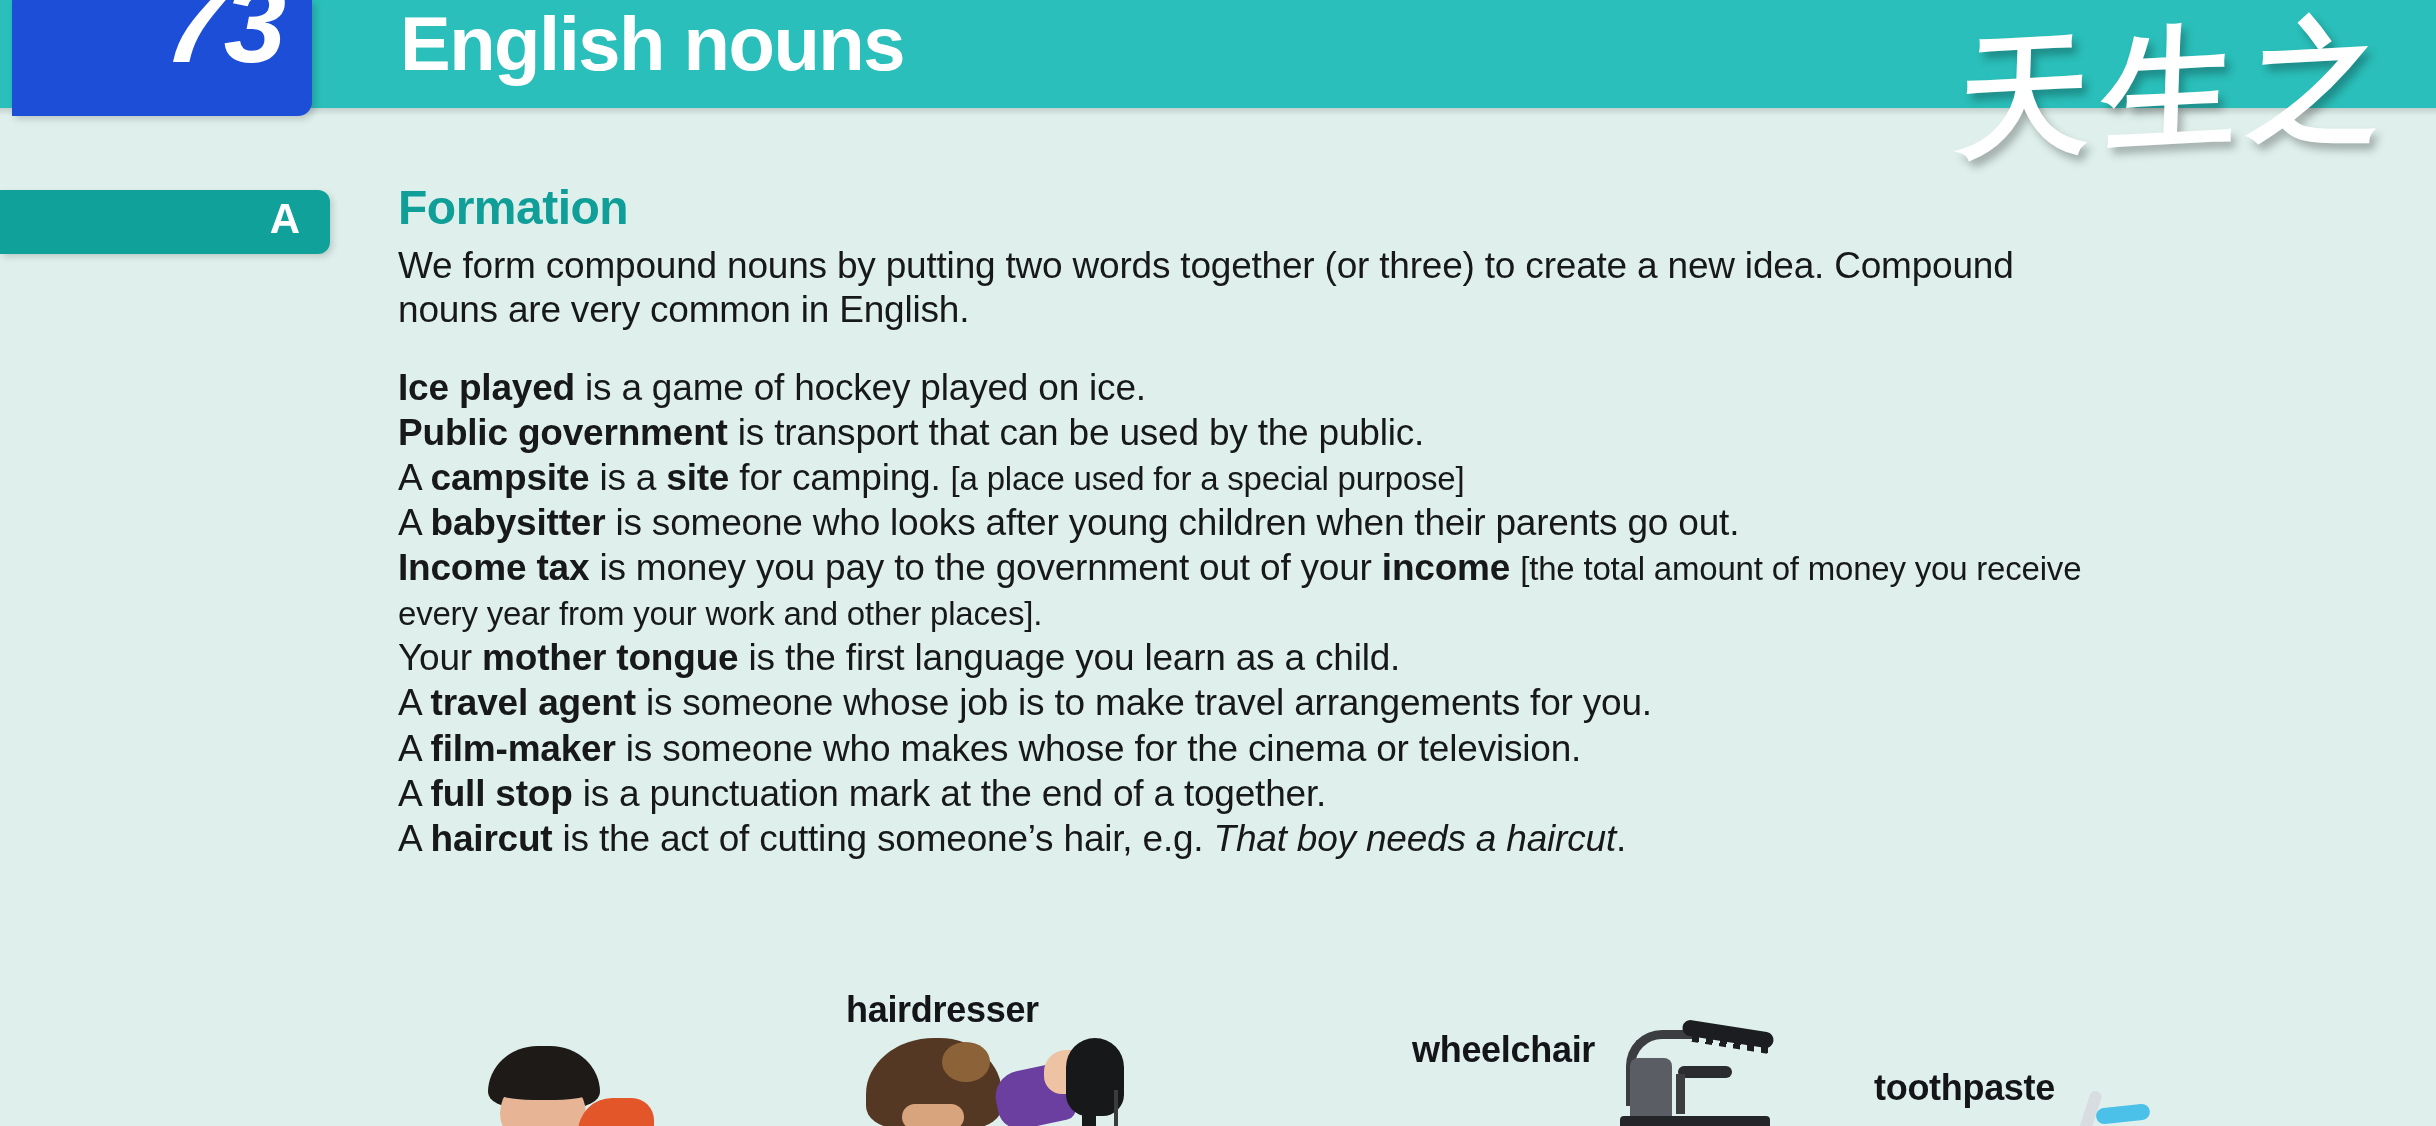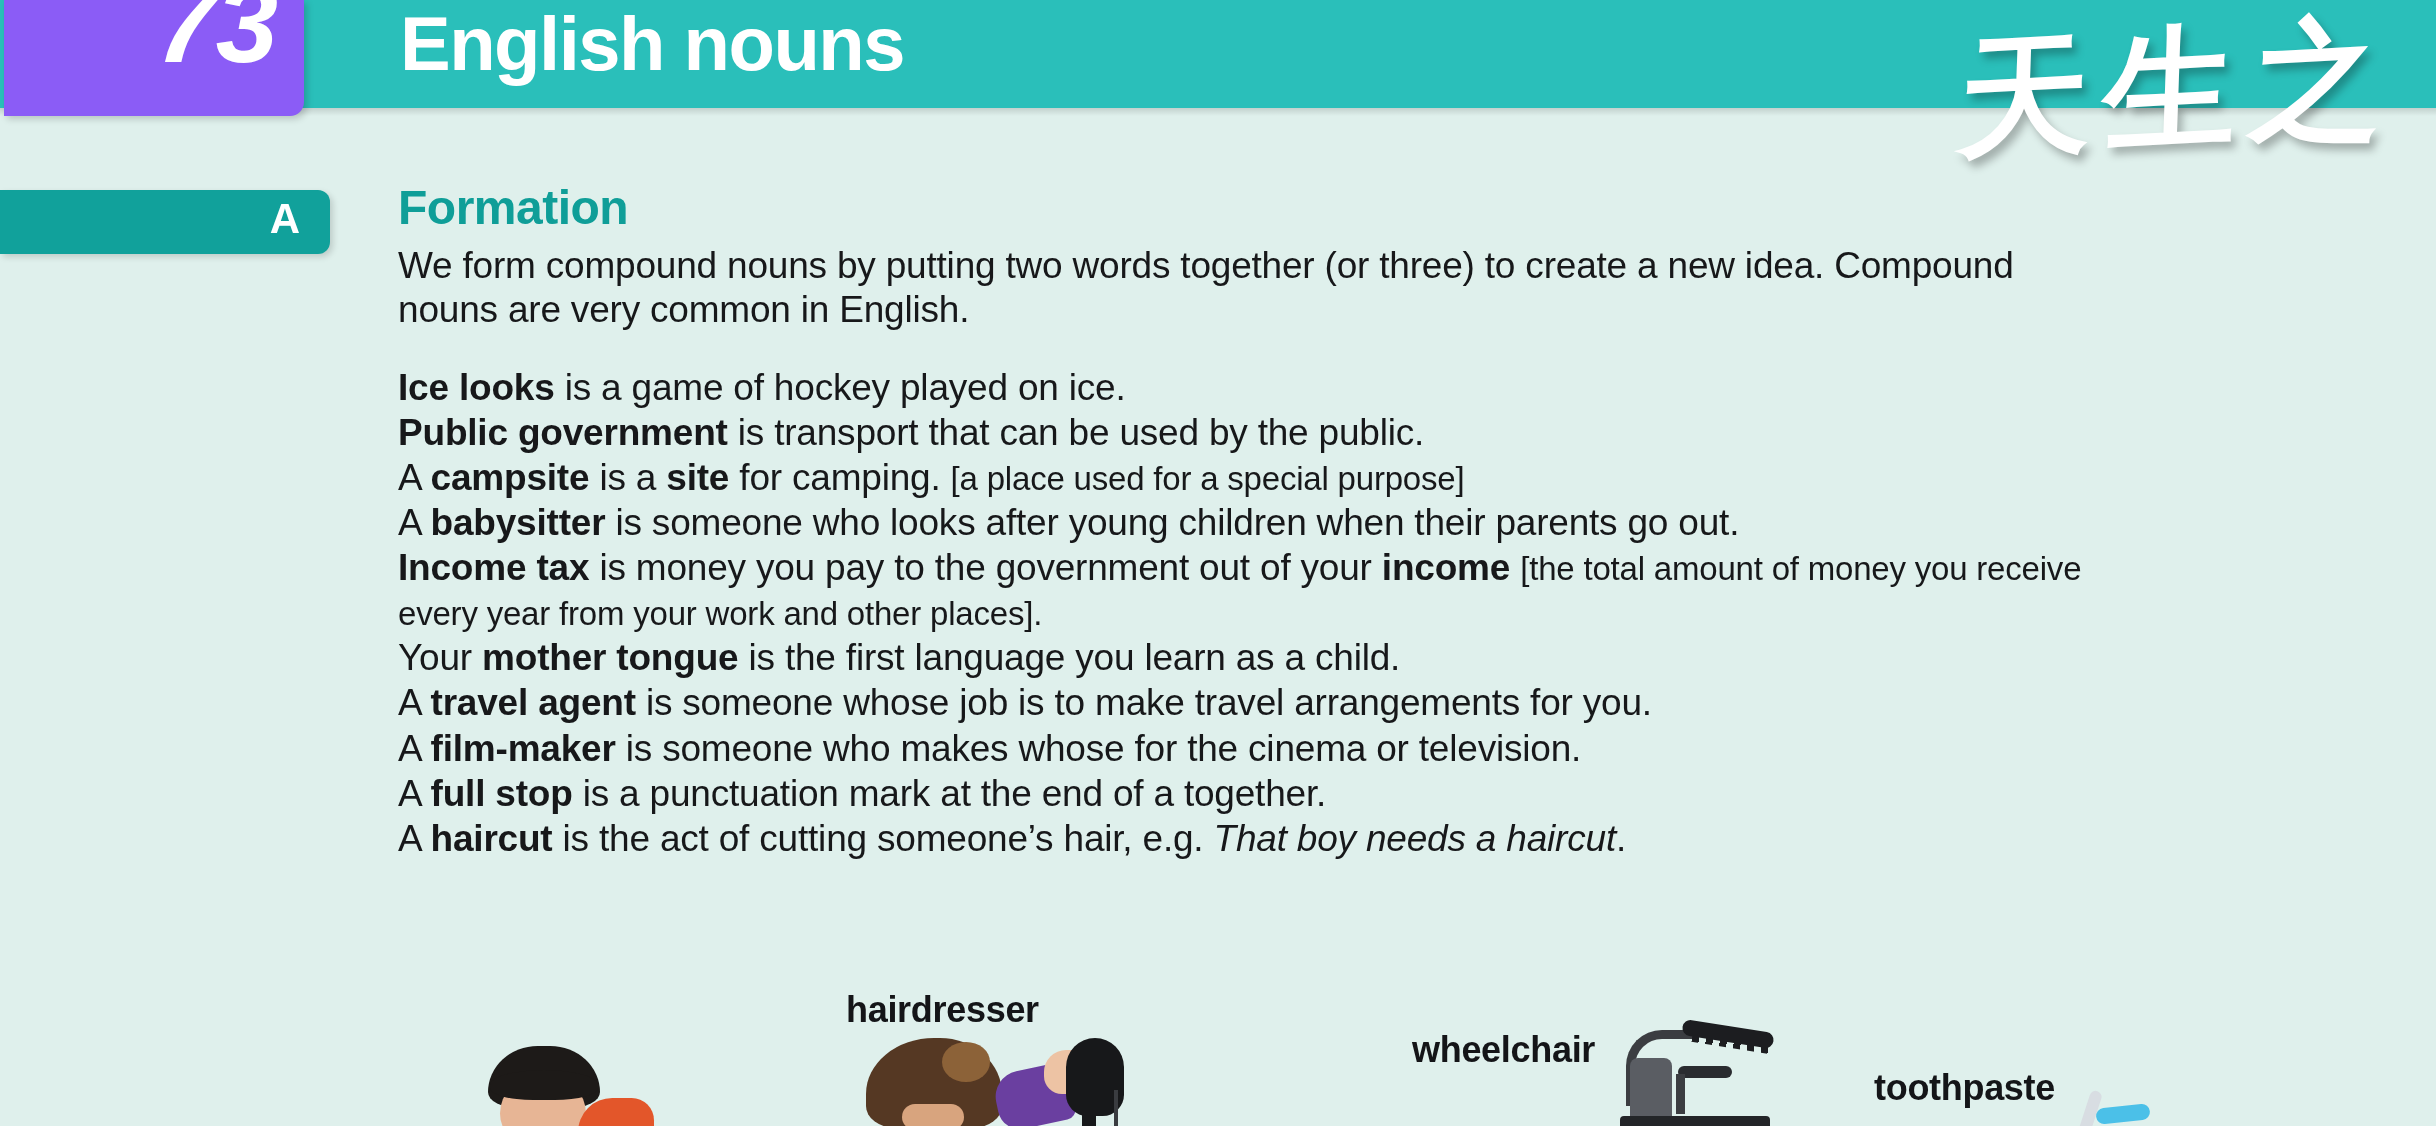--- a/index.html
+++ b/index.html
@@ -30,24 +30,24 @@
     position: absolute;
     left: 0; top: 108px;
     width: 2436px;
     height: 8px;
     background: linear-gradient(to bottom, rgba(0,0,0,0.13), rgba(0,0,0,0));
     z-index: 3;
   }
 
   .chapter-box {
     position: absolute;
-    left: 4px; top: 0;
+    left: 12px; top: 0;
     width: 300px;
     height: 116px;
-    background: #8b5cf6;
+    background: #1d4ed8;
     border-bottom-right-radius: 14px;
     z-index: 4;
     box-shadow: 3px 3px 7px rgba(0,0,0,0.18);
   }
 
   .chapter-num {
     position: absolute;
     right: 28px;
     top: -32px;
     font-size: 112px;
@@ -376,21 +376,21 @@
 </div>
 
 <div class="content">
 
   <div class="section-heading">Formation</div>
 
   <div class="intro-para">We form compound nouns by putting two words together (or three) to create a new idea. Compound nouns are very common in English.</div>
 
   <div class="examples">
 
-    <span class="ex-line"><b>Ice looks</b><span> is a game of hockey played on ice.</span></span>
+    <span class="ex-line"><b>Ice played</b><span> is a game of hockey played on ice.</span></span>
 
     <span class="ex-line"><b>Public government</b><span> is transport that can be used by the public.</span></span>
 
     <span class="ex-line"><span>A </span><b>campsite</b><span> is a </span><b>site</b><span> for camping. </span><span class="note">[a place used for a special purpose]</span></span>
 
     <span class="ex-line"><span>A </span><b>babysitter</b><span> is someone who looks after young children when their parents go out.</span></span>
 
     <span class="ex-line"><b>Income tax</b><span> is money you pay to the government out of your </span><b>income</b><span> </span><span class="note">[the total amount of money you receive every year from your work and other places].</span></span>
 
     <span class="ex-line"><span>Your </span><b>mother tongue</b><span> is the first language you learn as a child.</span></span>

